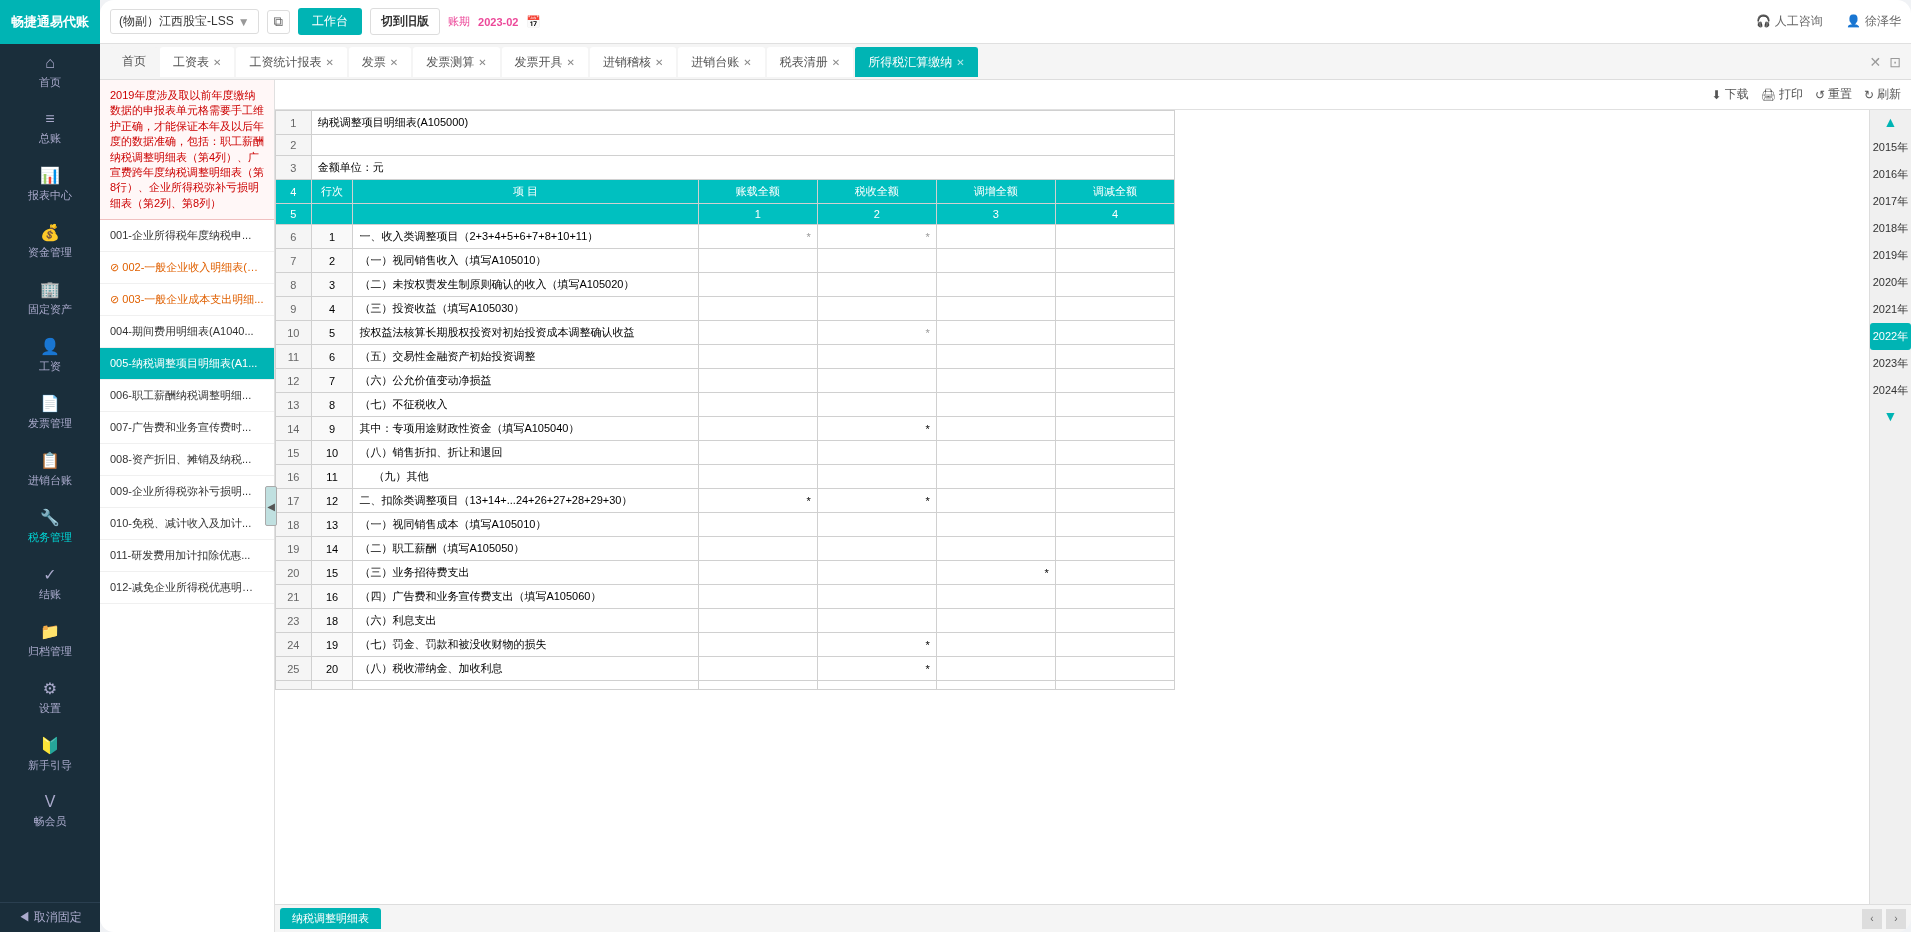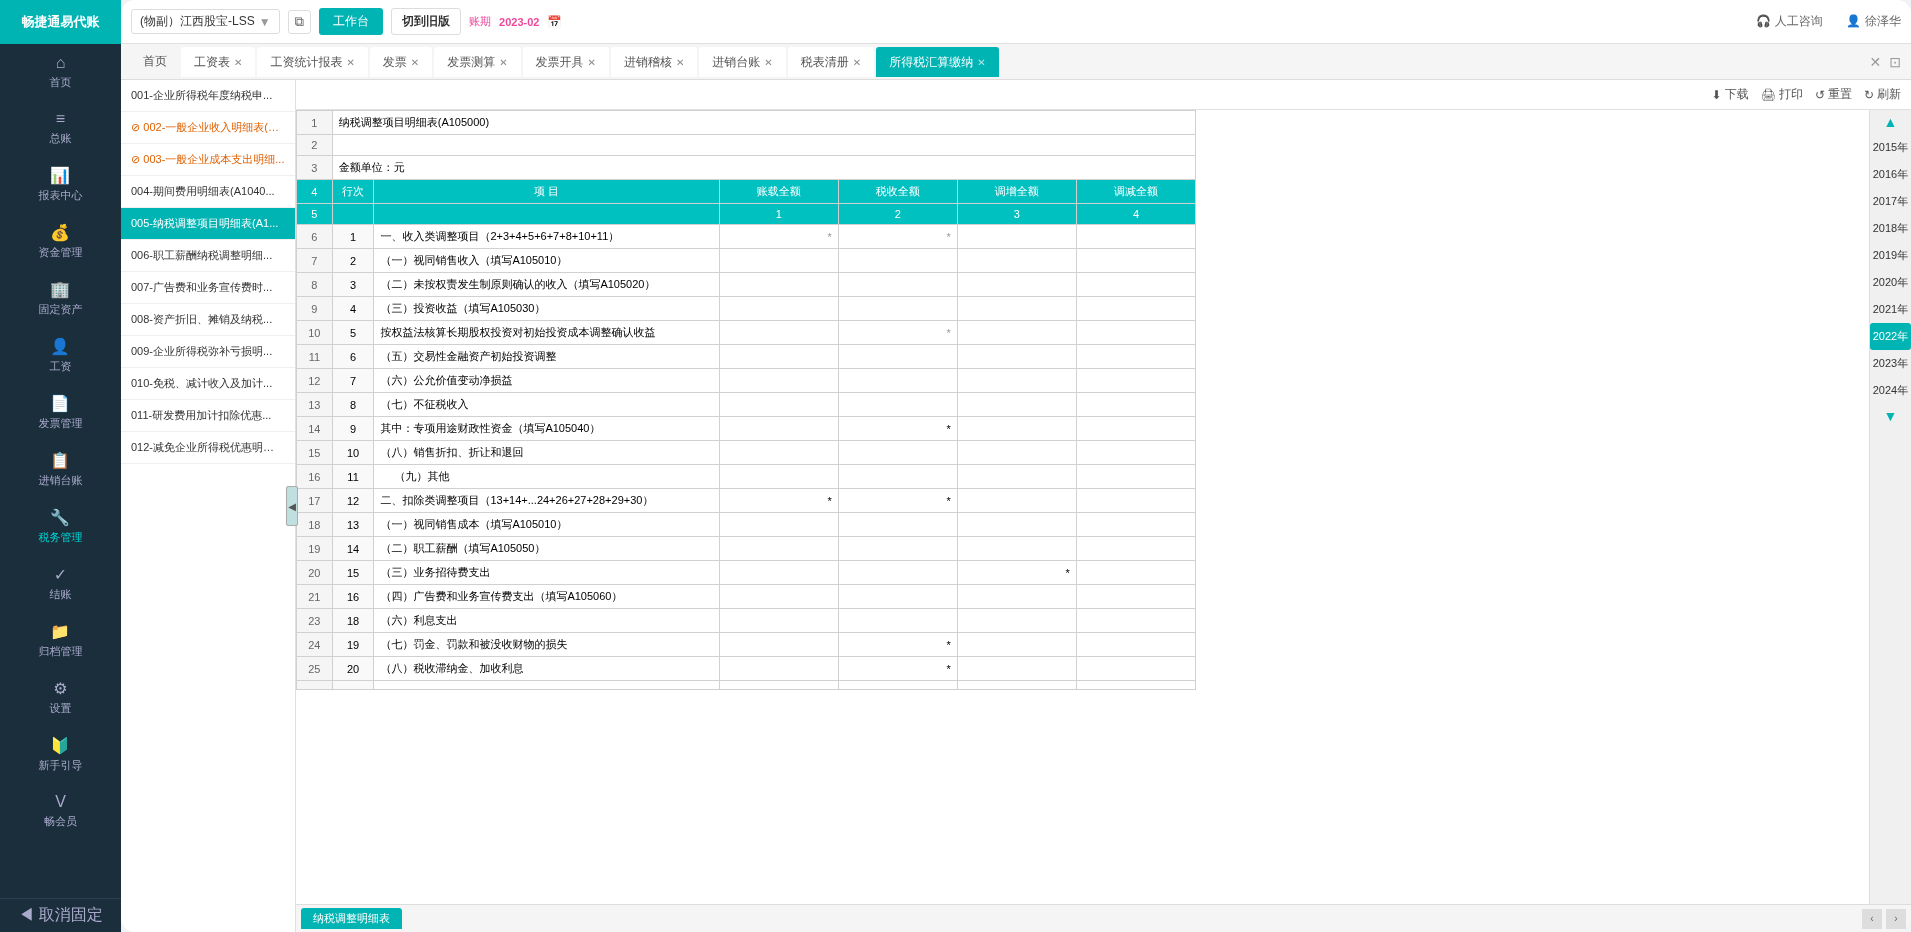--- a/index.html
+++ b/index.html
@@ -1,25 +1,25 @@
 <!DOCTYPE html>
 <html><head>
   <meta charset="utf-8">
   <style>
     * { box-sizing: border-box; margin: 0; padding: 0; }
     body { font-family: 'Microsoft YaHei', Arial, sans-serif; font-size: 12px; background: #f0f2f5; display: flex; height: 932px; overflow: hidden; }
 
     
-    .sidebar { width: 121px; background: #1a2e3b; display: flex; flex-direction: column; align-items: center; padding-top: 0; flex-shrink: 0; }
+    .sidebar { width: 100px; background: #1a2e3b; display: flex; flex-direction: column; align-items: center; padding-top: 0; flex-shrink: 0; }
     .sidebar-logo { width: 100%; background: #00b4b4; padding: 10px 5px; text-align: center; color: white; font-size: 13px; font-weight: bold; height: 44px; display: flex; align-items: center; justify-content: center; }
     .sidebar-item { width: 100%; display: flex; flex-direction: column; align-items: center; padding: 10px 5px; color: #aac; cursor: pointer; font-size: 11px; gap: 3px; }
     .sidebar-item:hover, .sidebar-item.active { color: #00d4d4; }
     .sidebar-item .icon { font-size: 16px; }
     .sidebar-bottom { margin-top: auto; width: 100%; border-top: 1px solid #2a3f50; }
-    .pin-text { color: #aac; font-size: 16px; padding: 6px; text-align: center; cursor: pointer; }
+    .pin-text { color: #aac; font-size: 12px; padding: 6px; text-align: center; cursor: pointer; }
 
     
     .main { flex: 1; display: flex; flex-direction: column; overflow: hidden; border-radius: 14px; }
 
     
     .topbar { height: 44px; background: white; display: flex; align-items: center; padding: 0 10px; border-bottom: 1px solid #e0e0e0; gap: 8px; flex-shrink: 0; }
     .company-select { display: flex; align-items: center; gap: 4px; border: 1px solid #ddd; border-radius: 3px; padding: 3px 8px; cursor: pointer; font-size: 12px; color: #333; background: white; }
     .company-select .arrow { color: #999; }
     .copy-btn { border: 1px solid #ddd; background: white; padding: 3px 6px; cursor: pointer; border-radius: 3px; color: #666; }
     .workbench-btn { background: #00b4b4; color: white; border: none; padding: 5px 14px; border-radius: 3px; cursor: pointer; font-size: 12px; }
@@ -216,20 +216,21 @@
     </div>
     <div class="nav-tabs-right">
       <span class="nav-close-btn">✕</span>
       <span class="nav-close-btn">⊡</span>
     </div>
   </div>
 
   <div class="content-body">
 
     <div class="left-panel">
+      <div class="alert-text">2019年度涉及取以前年度缴纳数据的申报表单元格需要手工维护正确，才能保证本年及以后年度的数据准确，包括：职工薪酬纳税调整明细表（第4列）、广宣费跨年度纳税调整明细表（第8行）、企业所得税弥补亏损明细表（第2列、第8列）</div>
       <div class="menu-list">
         <div class="menu-item">001-企业所得税年度纳税申...</div>
         <div class="menu-item error">⊘ 002-一般企业收入明细表(A1...</div>
         <div class="menu-item error">⊘ 003-一般企业成本支出明细...</div>
         <div class="menu-item">004-期间费用明细表(A1040...</div>
         <div class="menu-item active">005-纳税调整项目明细表(A1...</div>
         <div class="menu-item">006-职工薪酬纳税调整明细...</div>
         <div class="menu-item">007-广告费和业务宣传费时...</div>
         <div class="menu-item">008-资产折旧、摊销及纳税...</div>
         <div class="menu-item">009-企业所得税弥补亏损明...</div>

